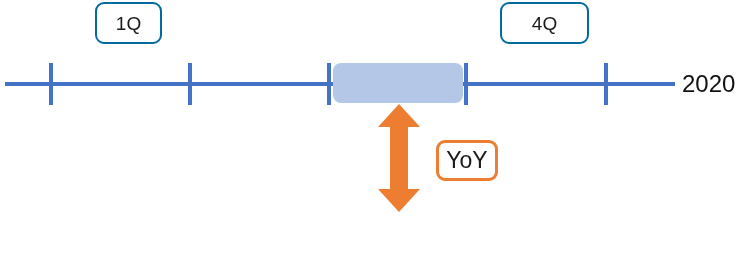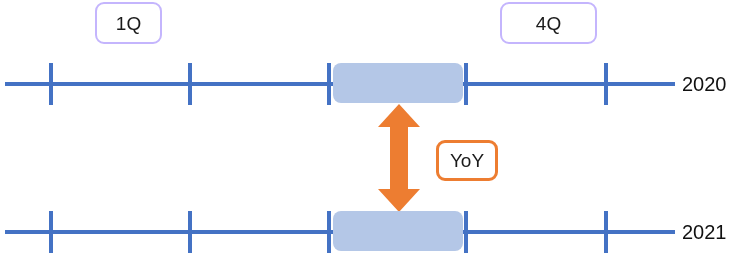--- a/index.html
+++ b/index.html
@@ -19,37 +19,37 @@
     overflow: hidden;
   }
 
   
   .quarter-box {
     position: absolute;
     top: 2px;
     height: 42px;
     box-sizing: border-box;
     background: #ffffff;
-    border: 2px solid #c4b5fd;
+    border: 2px solid #0369a1;
     border-radius: 9px;
     display: flex;
     align-items: center;
     justify-content: center;
   }
   .quarter-box .quarter-label {
     font-family: "Liberation Sans", sans-serif;
     font-size: 19px;
     color: #1a1a1a;
     line-height: 1;
     letter-spacing: 0.2px;
   }
   #quarter-box-0 { left: 95px;  width: 67px; }
   #quarter-box-1 { left: 232px; width: 68px; }
   #quarter-box-2 { left: 368px; width: 69px; }
-  #quarter-box-3 { left: 500px; width: 97px; }
+  #quarter-box-3 { left: 500px; width: 89px; }
 
   
   .timeline-row {
     position: absolute;
     left: 0;
     width: 743px;
     height: 48px;
   }
   #timeline-2020 { top: 60px; }
   #timeline-2021 { top: 208px; }
@@ -83,21 +83,21 @@
     height: 40px;
     background: #B4C7E7;
     border-radius: 8px;
   }
 
   .year-label {
     position: absolute;
     left: 682px;
     top: 10px;
     font-family: "Liberation Sans", sans-serif;
-    font-size: 20px;
+    font-size: 24px;
     color: #111111;
     line-height: 28px;
     white-space: nowrap;
   }
 
   
   #yoy-arrow {
     position: absolute;
     left: 378px;
     top: 104px;
@@ -116,21 +116,21 @@
     box-sizing: border-box;
     background: #ffffff;
     border: 3px solid #ED7D31;
     border-radius: 9px;
     display: flex;
     align-items: center;
     justify-content: center;
   }
   #yoy-box .yoy-label {
     font-family: "Liberation Sans", sans-serif;
-    font-size: 19px;
+    font-size: 23px;
     color: #1a1a1a;
     line-height: 1;
   }
 </style>
 </head>
 <body>
 
 <div id="diagram-root">
 
   <div class="quarter-box" id="quarter-box-0">
@@ -154,24 +154,14 @@
   <div id="yoy-arrow">
     <svg width="42" height="108" viewBox="0 0 42 108" xmlns="http://www.w3.org/2000/svg" aria-hidden="true">
       <polygon points="21,0 42,23 30,23 30,85 42,85 21,108 0,85 12,85 12,23 0,23" fill="#ED7D31"></polygon>
     </svg>
   </div>
 
   <div id="yoy-box">
     <span class="yoy-label">YoY</span>
   </div>
 
-  <div class="timeline-row" id="timeline-2021">
-    <div class="axis-line"></div>
-    <div class="axis-tick tick-0"></div>
-    <div class="axis-tick tick-1"></div>
-    <div class="axis-tick tick-2"></div>
-    <div class="axis-tick tick-3"></div>
-    <div class="axis-tick tick-4"></div>
-    <div class="quarter-highlight"></div>
-    <div class="year-label">2021</div>
-  </div>
 
 </div>
 
 </body></html>

